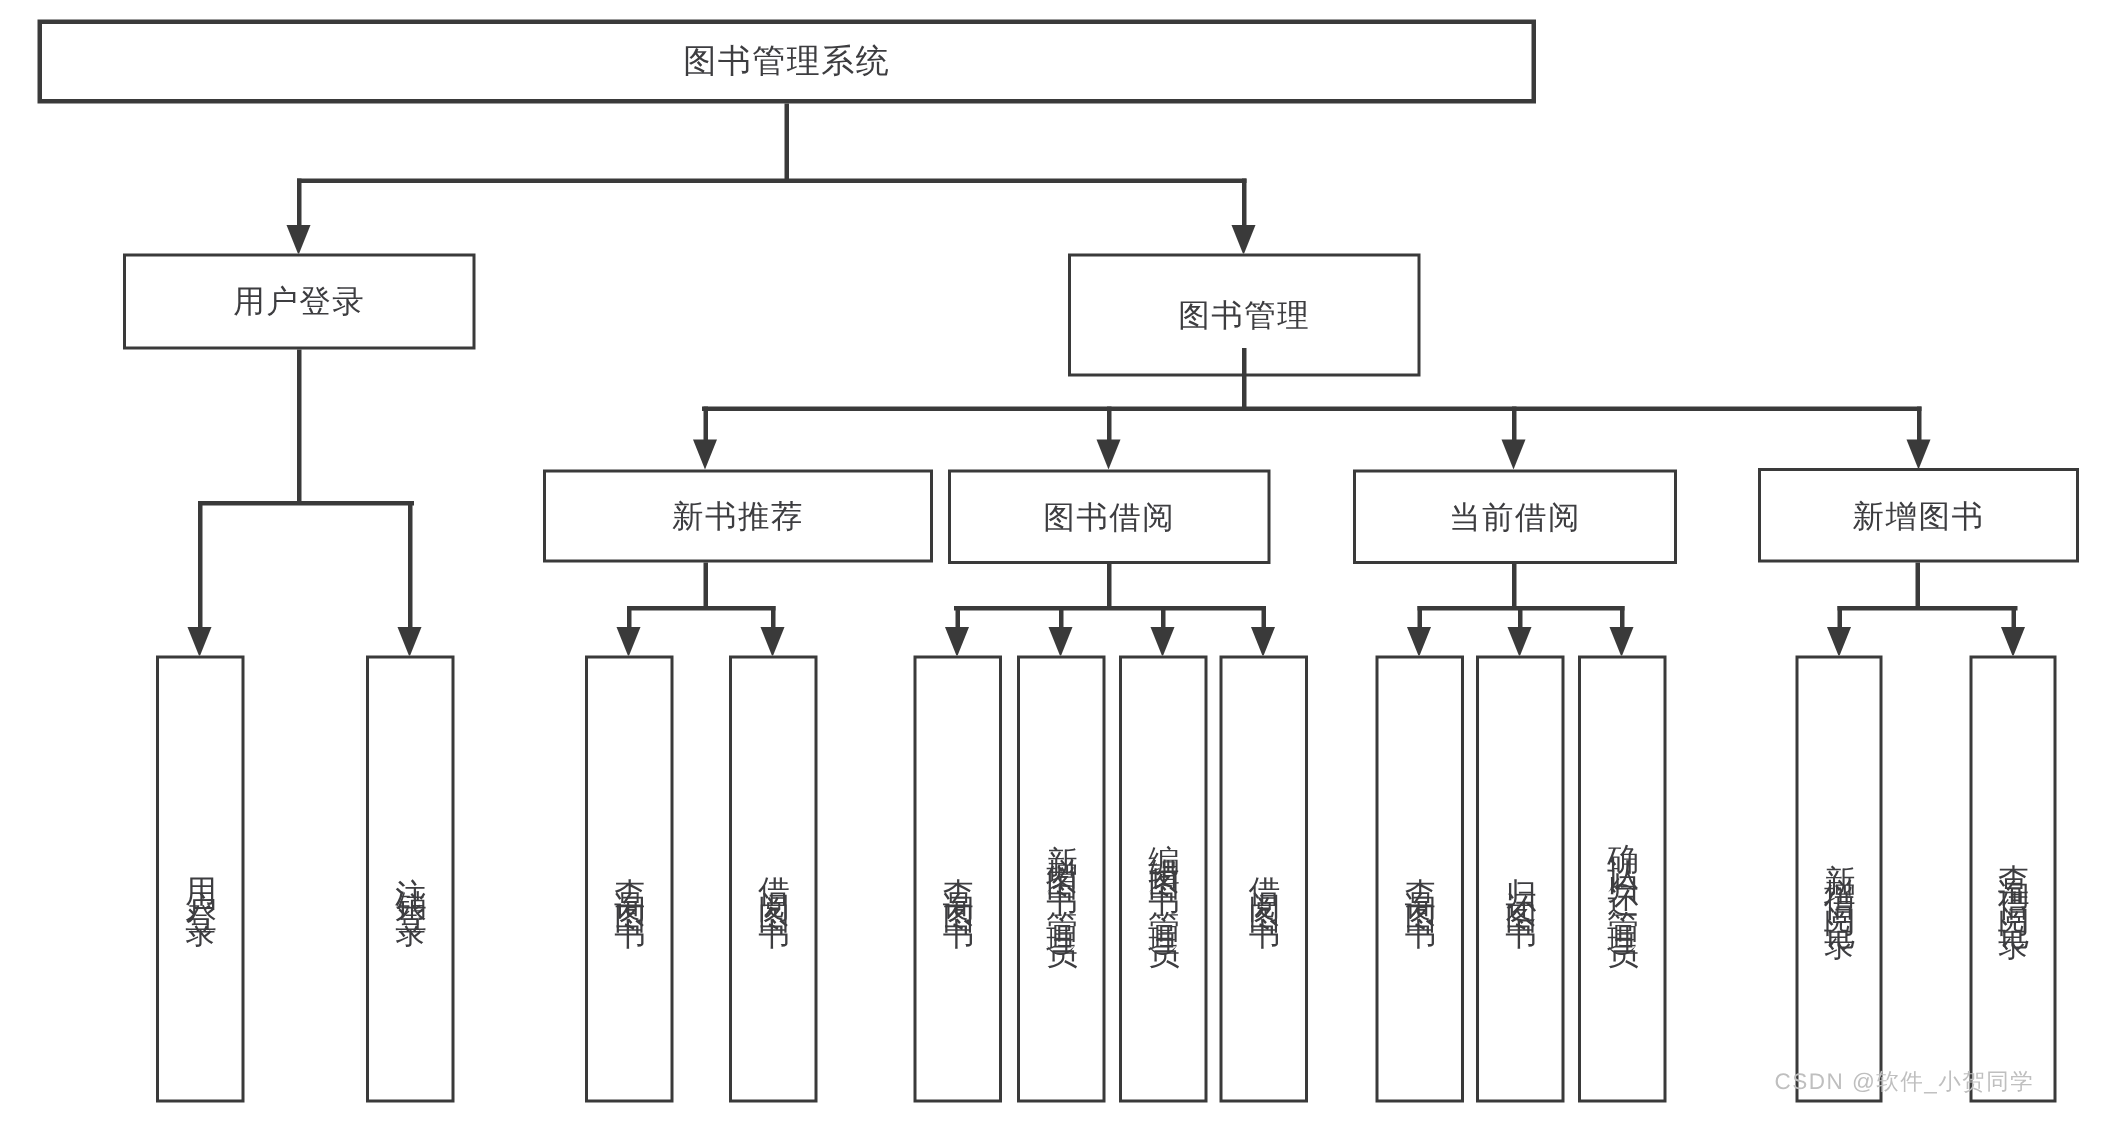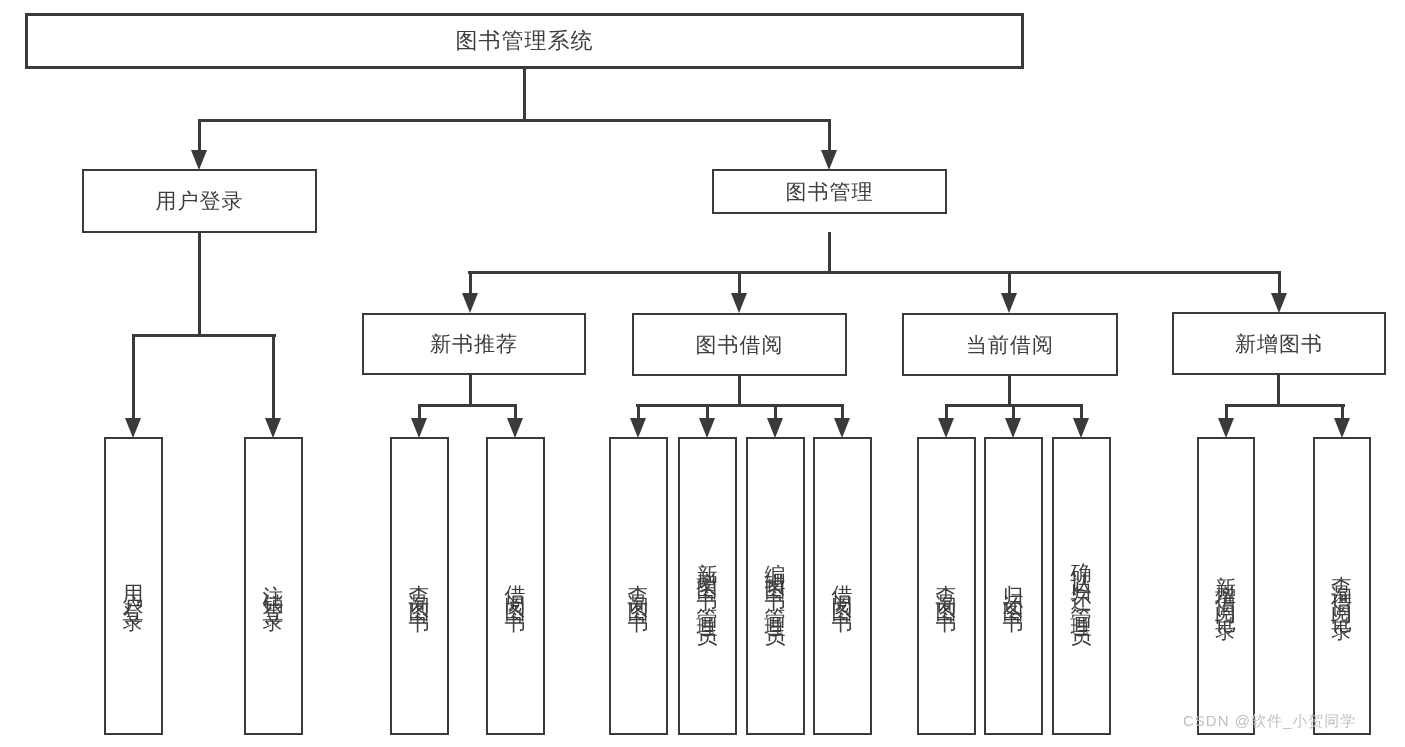--- a/index.html
+++ b/index.html
@@ -58,21 +58,21 @@
   <div class="vline" style="left:523px;top:69px;height:51px"></div>
   <div class="hline" style="left:198px;top:119px;width:633px"></div>
   <div class="vline" style="left:198px;top:119px;height:32px"></div>
   <div class="arrow" style="left:191px;top:150px"></div>
   <div class="vline" style="left:828px;top:119px;height:32px"></div>
   <div class="arrow" style="left:821px;top:150px"></div>
 
   <div class="box h" style="left:82px;top:169px;width:235px;height:64px">
     <span>用户登录</span>
   </div>
-  <div class="box h" style="left:712px;top:169px;width:235px;height:45px">
+  <div class="box h" style="left:712px;top:169px;width:235px;height:82px">
     <span>图书管理</span>
   </div>
 
   <div class="vline" style="left:198px;top:233px;height:103px"></div>
   <div class="hline" style="left:132px;top:334px;width:144px"></div>
   <div class="vline" style="left:132px;top:334px;height:85px"></div>
   <div class="arrow" style="left:125px;top:418px"></div>
   <div class="vline" style="left:272px;top:334px;height:85px"></div>
   <div class="arrow" style="left:265px;top:418px"></div>
 
@@ -80,21 +80,21 @@
   <div class="hline" style="left:468px;top:271px;width:813px"></div>
   <div class="vline" style="left:469px;top:271px;height:23px"></div>
   <div class="arrow" style="left:462px;top:293px"></div>
   <div class="vline" style="left:738px;top:271px;height:23px"></div>
   <div class="arrow" style="left:731px;top:293px"></div>
   <div class="vline" style="left:1008px;top:271px;height:23px"></div>
   <div class="arrow" style="left:1001px;top:293px"></div>
   <div class="vline" style="left:1278px;top:271px;height:23px"></div>
   <div class="arrow" style="left:1271px;top:293px"></div>
 
-  <div class="box h" style="left:362px;top:313px;width:224px;height:62px">
+  <div class="box h" style="left:362px;top:313px;width:260px;height:62px">
     <span>新书推荐</span>
   </div>
   <div class="box h" style="left:902px;top:313px;width:216px;height:63px">
     <span>当前借阅</span>
   </div>
   <div class="box h" style="left:632px;top:313px;width:215px;height:63px">
     <span>图书借阅</span>
   </div>
   <div class="box h" style="left:1172px;top:312px;width:214px;height:63px">
     <span>新增图书</span>

